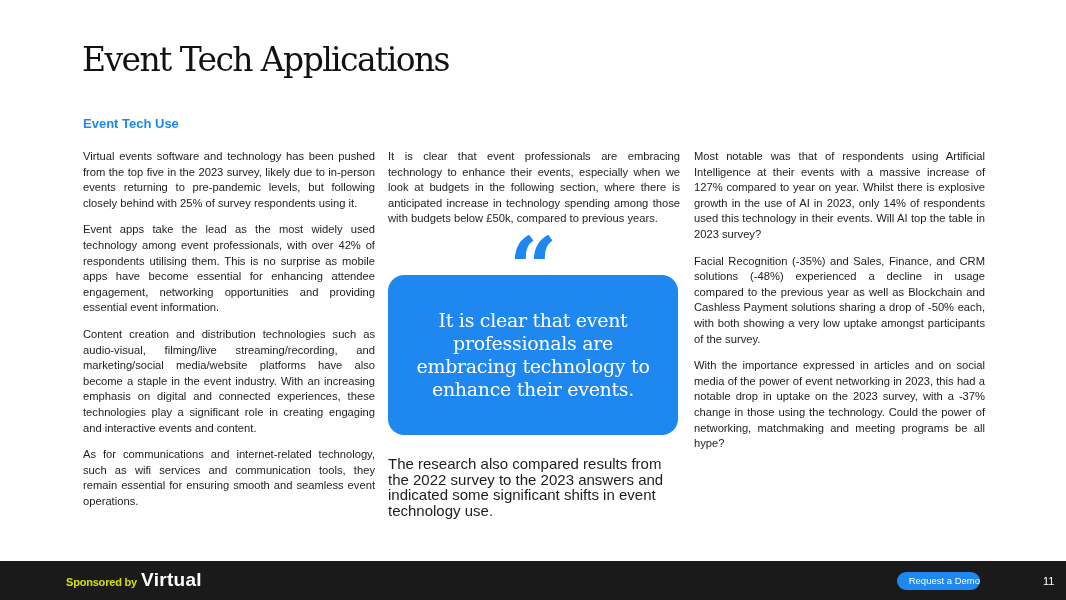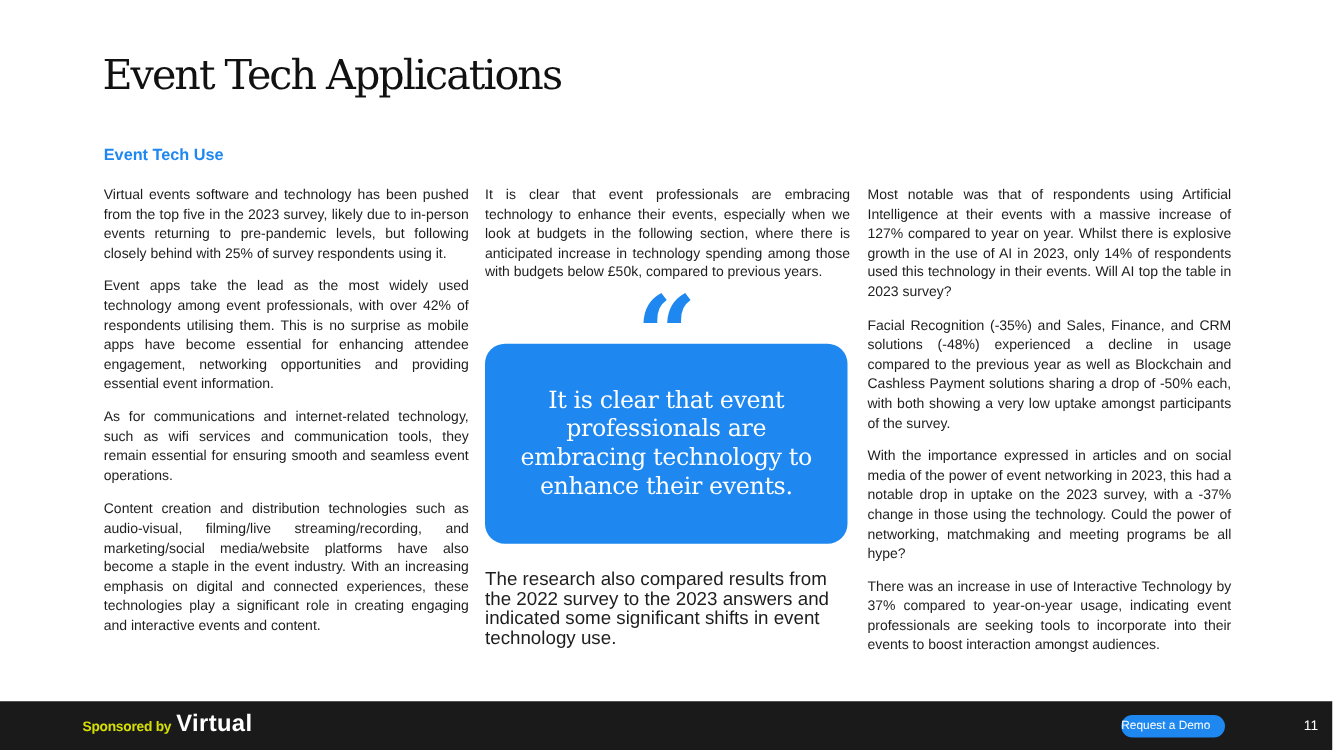--- a/index.html
+++ b/index.html
@@ -51,56 +51,55 @@
       position: absolute; left: 66px; top: 15px;
       font-size: 11px; color: #d6e000; font-weight: bold; letter-spacing: -0.2px;
     }
     .brand {
       position: absolute; left: 141px; top: 8px;
       font-size: 19px; color: #ffffff; font-weight: bold; letter-spacing: 0.3px;
     }
     .demo-btn {
       position: absolute; left: 897px; top: 11px; width: 83px; height: 18px;
       background: #1e88f0; border-radius: 9px;
-      color: #ffffff; font-size: 9.5px; text-align: left; line-height: 18px;
+      color: #ffffff; font-size: 9.5px; text-align: right; line-height: 18px;
     }
     .page-num {
       position: absolute; left: 1043px; top: 14px;
       font-size: 11px; color: #ffffff; text-align: center;
     }
   </style>
 </head>
 <body>
 
 <h1 class="page-title">Event Tech Applications</h1>
 <h2 class="section-title">Event Tech Use</h2>
 
 <div class="col col-1">
   <p><span>Virtual events software and technology has been pushed from the top five in the 2023 survey, likely due to in-person events returning to pre-pandemic levels, but following closely behind with </span><b>25%</b><span> of survey respondents using it.</span></p>
   <p><span>Event apps take the lead as the most widely used technology among event professionals, with over </span><b>42%</b><span> of respondents utilising them. This is no surprise as mobile apps have become essential for enhancing attendee engagement, networking opportunities and providing essential event information.</span></p>
+  <p><span>Content creation and distribution technologies such as audio-visual, filming/live streaming/recording, and marketing/social media/website platforms have also become a staple in the event industry. With an increasing emphasis on digital and connected experiences, these technologies play a significant role in creating engaging and interactive events and content.</span></p>
   <p><span>As for communications and internet-related technology, such as wifi services and communication tools, they remain essential for ensuring smooth and seamless event operations.</span></p>
-  <p><span>Content creation and distribution technologies such as audio-visual, filming/live streaming/recording, and marketing/social media/website platforms have also become a staple in the event industry. With an increasing emphasis on digital and connected experiences, these technologies play a significant role in creating engaging and interactive events and content.</span></p>
 </div>
 
 <div class="col col-2">
   <p><span>It is clear that event professionals are embracing technology to enhance their events, especially when we look at budgets in the following section, where there is anticipated increase in technology spending among those with budgets below </span><b>£50k</b><span>, compared to previous years.</span></p>
 </div>
 
 <div class="quote-mark">“</div>
 <div class="quote-box">
   <div class="quote-text">It is clear that event professionals are embracing technology to enhance their events.</div>
 </div>
 
 <div class="col-2-bottom">The research also compared results from the 2022 survey to the 2023 answers and indicated some significant shifts in event technology use.</div>
 
 <div class="col col-3">
   <p><span>Most notable was that of respondents using Artificial Intelligence at their events with a massive increase of </span><b>127%</b><span> compared to year on year. Whilst there is explosive growth in the use of AI in 2023, only </span><b>14%</b><span> of respondents used this technology in their events. Will AI top the table in 2023 survey?</span></p>
   <p><span>Facial Recognition </span><b>(-35%)</b><span> and Sales, Finance, and CRM solutions </span><b>(-48%)</b><span> experienced a decline in usage compared to the previous year as well as Blockchain and Cashless Payment solutions sharing a drop of </span><b>-50%</b><span> each, with both showing a very low uptake amongst participants of the survey.</span></p>
   <p><span>With the importance expressed in articles and on social media of the power of event networking in 2023, this had a notable drop in uptake on the 2023 survey, with a </span><b>-37%</b><span> change in those using the technology. Could the power of networking, matchmaking and meeting programs be all hype?</span></p>
-  <p><span>There was an increase in use of Interactive Technology by </span><b>37%</b><span> compared to year-on-year usage, indicating event professionals are seeking tools to incorporate into their events to boost interaction amongst audiences.</span></p>
 </div>
 
 <div class="footer">
   <span class="sponsored">Sponsored by</span>
   <span class="brand">Virtual</span>
   <a class="demo-btn">Request a Demo</a>
   <span class="page-num">11</span>
 </div>
 
 </body></html>

